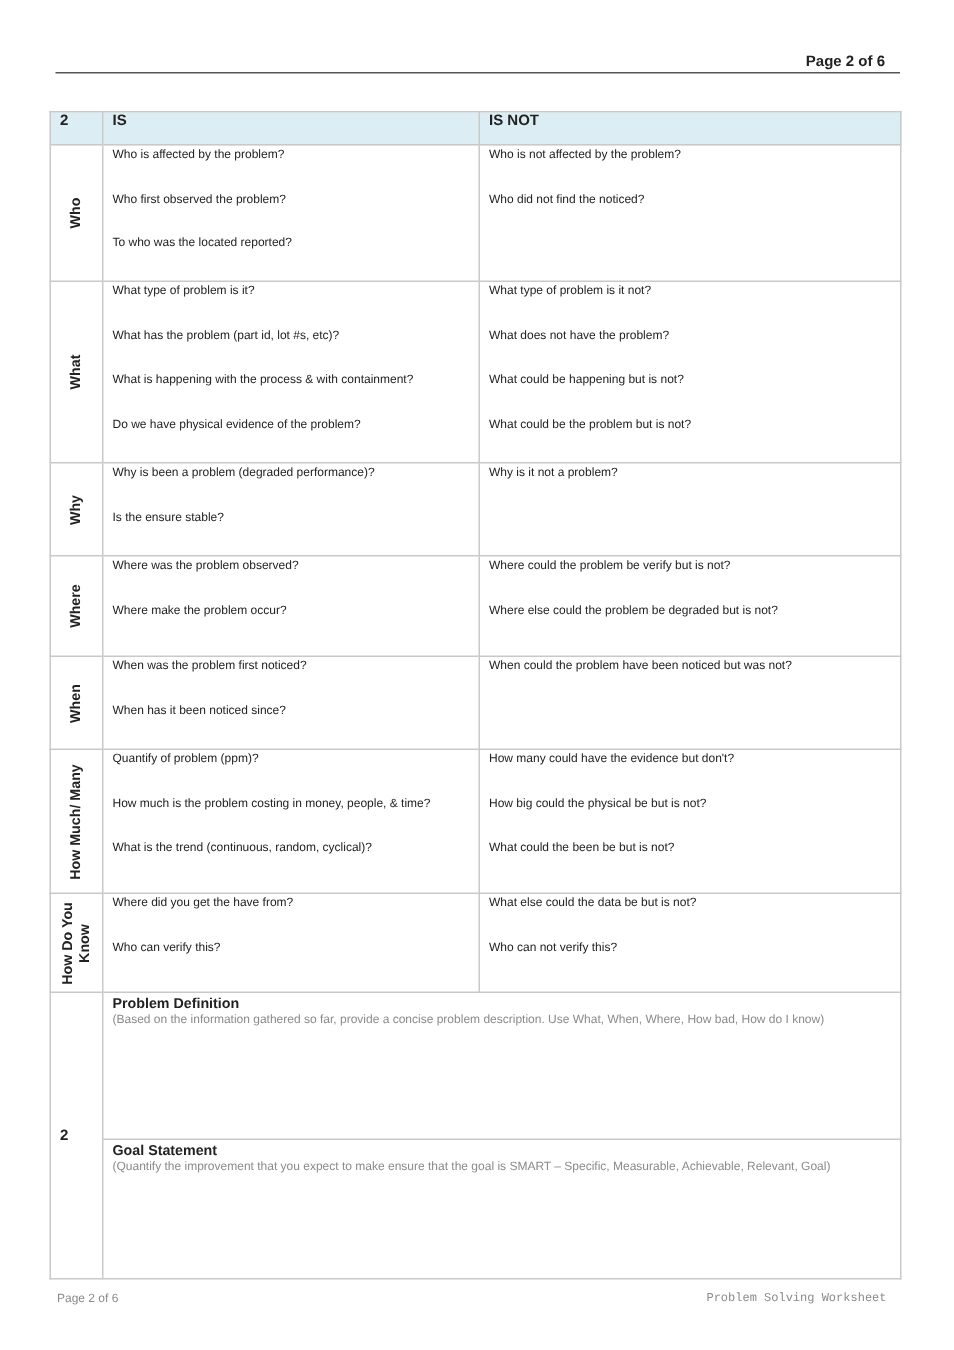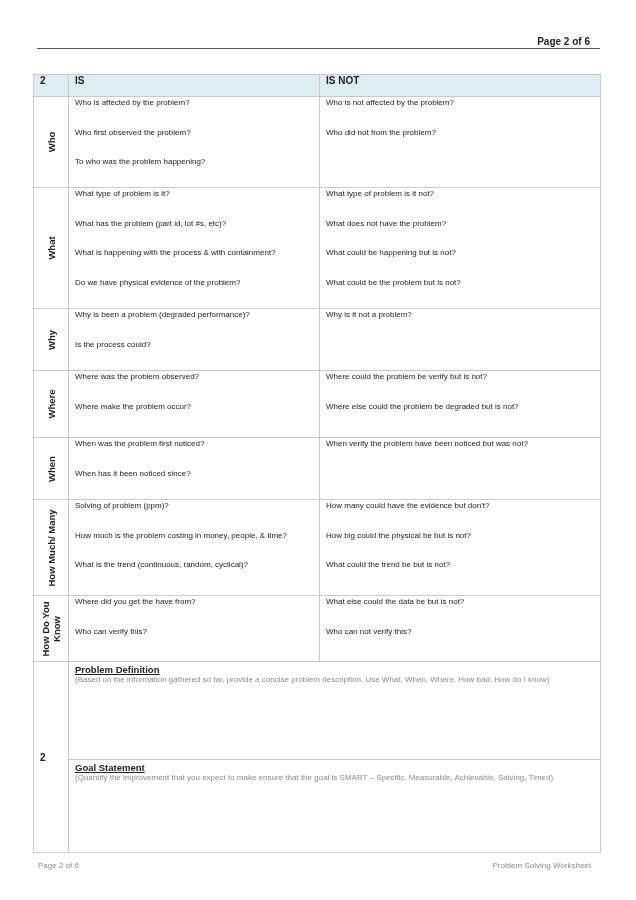--- a/index.html
+++ b/index.html
@@ -12,24 +12,24 @@
   table.grid td { border:1px solid #c9c9c9; vertical-align:top; padding:0; }
   .hdr td { background:#dcedf3; height:21px; font-weight:bold; font-size:10px; vertical-align:middle; }
   .hdr td.num { padding-left:6px; }
   .hdr td.lab { padding-left:6px; }
   .rowlabel { position:relative; }
   .rowlabel .rot { position:absolute; left:50%; top:50%; transform:translate(-50%,-50%) rotate(-90deg);
                    white-space:nowrap; font-size:9.5px; font-weight:bold; text-align:center; line-height:11px; color:#222; }
   .q { font-size:8px; color:#222; padding-left:6px; height:29.5px; line-height:12px; }
   .qcell { padding-top:1px; }
   .bignum { font-size:10px; font-weight:bold; vertical-align:middle !important; padding-left:6px !important; }
-  .section-title { font-size:9.5px; font-weight:bold; padding:2px 0 0 6px; color:#222;text-decoration:underline; }
+  .section-title { font-size:9.5px; font-weight:bold; padding:2px 0 0 6px; color:#222; }
   .section-hint { font-size:8px; color:#8a8a8a; padding-left:6px; line-height:10px; }
   .footer-left { position:absolute; left:38px; top:861px; font-size:8px; color:#8a8a8a; }
-  .footer-right { position:absolute; right:45px; top:861px; font-size:8px; color:#8a8a8a; }
+  .footer-right { position:absolute; right:45px; top:861px; font-size:8px; color:#8a8a8a;font-family:Liberation Mono, monospace; }
 </style>
 </head>
 <body>
 
 <div class="page-header">
   <span class="pg">Page 2 of 6</span>
 </div>
 
 <table class="grid">
   <colgroup>
@@ -44,25 +44,25 @@
     <td class="lab">IS NOT</td>
   </tr>
 
   <tr style="height:91px">
     <td class="rowlabel">
           <span class="rot">Who</span>
         </td>
     <td class="qcell">
       <div class="q">Who is affected by the problem?</div>
       <div class="q">Who first observed the problem?</div>
-      <div class="q">To who was the problem happening?</div>
+      <div class="q">To who was the located reported?</div>
     </td>
     <td class="qcell">
       <div class="q">Who is not affected by the problem?</div>
-      <div class="q">Who did not from the problem?</div>
+      <div class="q">Who did not find the noticed?</div>
     </td>
   </tr>
 
   <tr style="height:121px">
     <td class="rowlabel">
           <span class="rot">What</span>
         </td>
     <td class="qcell">
       <div class="q">What type of problem is it?</div>
       <div class="q">What has the problem (part id, lot #s, etc)?</div>
@@ -76,21 +76,21 @@
       <div class="q">What could be the problem but is not?</div>
     </td>
   </tr>
 
   <tr style="height:62px">
     <td class="rowlabel">
           <span class="rot">Why</span>
         </td>
     <td class="qcell">
       <div class="q">Why is been a problem (degraded performance)?</div>
-      <div class="q">Is the process could?</div>
+      <div class="q">Is the ensure stable?</div>
     </td>
     <td class="qcell">
       <div class="q">Why is it not a problem?</div>
     </td>
   </tr>
 
   <tr style="height:67px">
     <td class="rowlabel">
           <span class="rot">Where</span>
         </td>
@@ -106,37 +106,37 @@
 
   <tr style="height:62px">
     <td class="rowlabel">
           <span class="rot">When</span>
         </td>
     <td class="qcell">
       <div class="q">When was the problem first noticed?</div>
       <div class="q">When has it been noticed since?</div>
     </td>
     <td class="qcell">
-      <div class="q">When verify the problem have been noticed but was not?</div>
+      <div class="q">When could the problem have been noticed but was not?</div>
     </td>
   </tr>
 
   <tr style="height:96px">
     <td class="rowlabel">
           <span class="rot">How Much/ Many</span>
         </td>
     <td class="qcell">
-      <div class="q">Solving of problem (ppm)?</div>
+      <div class="q">Quantify of problem (ppm)?</div>
       <div class="q">How much is the problem costing in money, people, &amp; time?</div>
       <div class="q">What is the trend (continuous, random, cyclical)?</div>
     </td>
     <td class="qcell">
       <div class="q">How many could have the evidence but don't?</div>
       <div class="q">How big could the physical be but is not?</div>
-      <div class="q">What could the trend be but is not?</div>
+      <div class="q">What could the been be but is not?</div>
     </td>
   </tr>
 
   <tr style="height:66px">
     <td class="rowlabel">
       <span class="rot"><span>How Do You</span><br><span>Know</span></span>
     </td>
     <td class="qcell">
       <div class="q">Where did you get the have from?</div>
       <div class="q">Who can verify this?</div>
@@ -151,20 +151,20 @@
     <td rowspan="2" class="bignum">2</td>
     <td colspan="2">
       <div class="section-title">Problem Definition</div>
       <div class="section-hint">(Based on the information gathered so far, provide a concise problem description. Use What, When, Where, How bad, How do I know)</div>
     </td>
   </tr>
 
   <tr style="height:93px">
     <td colspan="2">
       <div class="section-title">Goal Statement</div>
-      <div class="section-hint">(Quantify the improvement that you expect to make ensure that the goal is SMART – Specific, Measurable, Achievable, Solving, Timed)</div>
+      <div class="section-hint">(Quantify the improvement that you expect to make ensure that the goal is SMART – Specific, Measurable, Achievable, Relevant, Goal)</div>
     </td>
   </tr>
 </tbody>
   </table>
 
 <div class="footer-left">Page 2 of 6</div>
 <div class="footer-right">Problem Solving Worksheet</div>
 
 </body></html>

